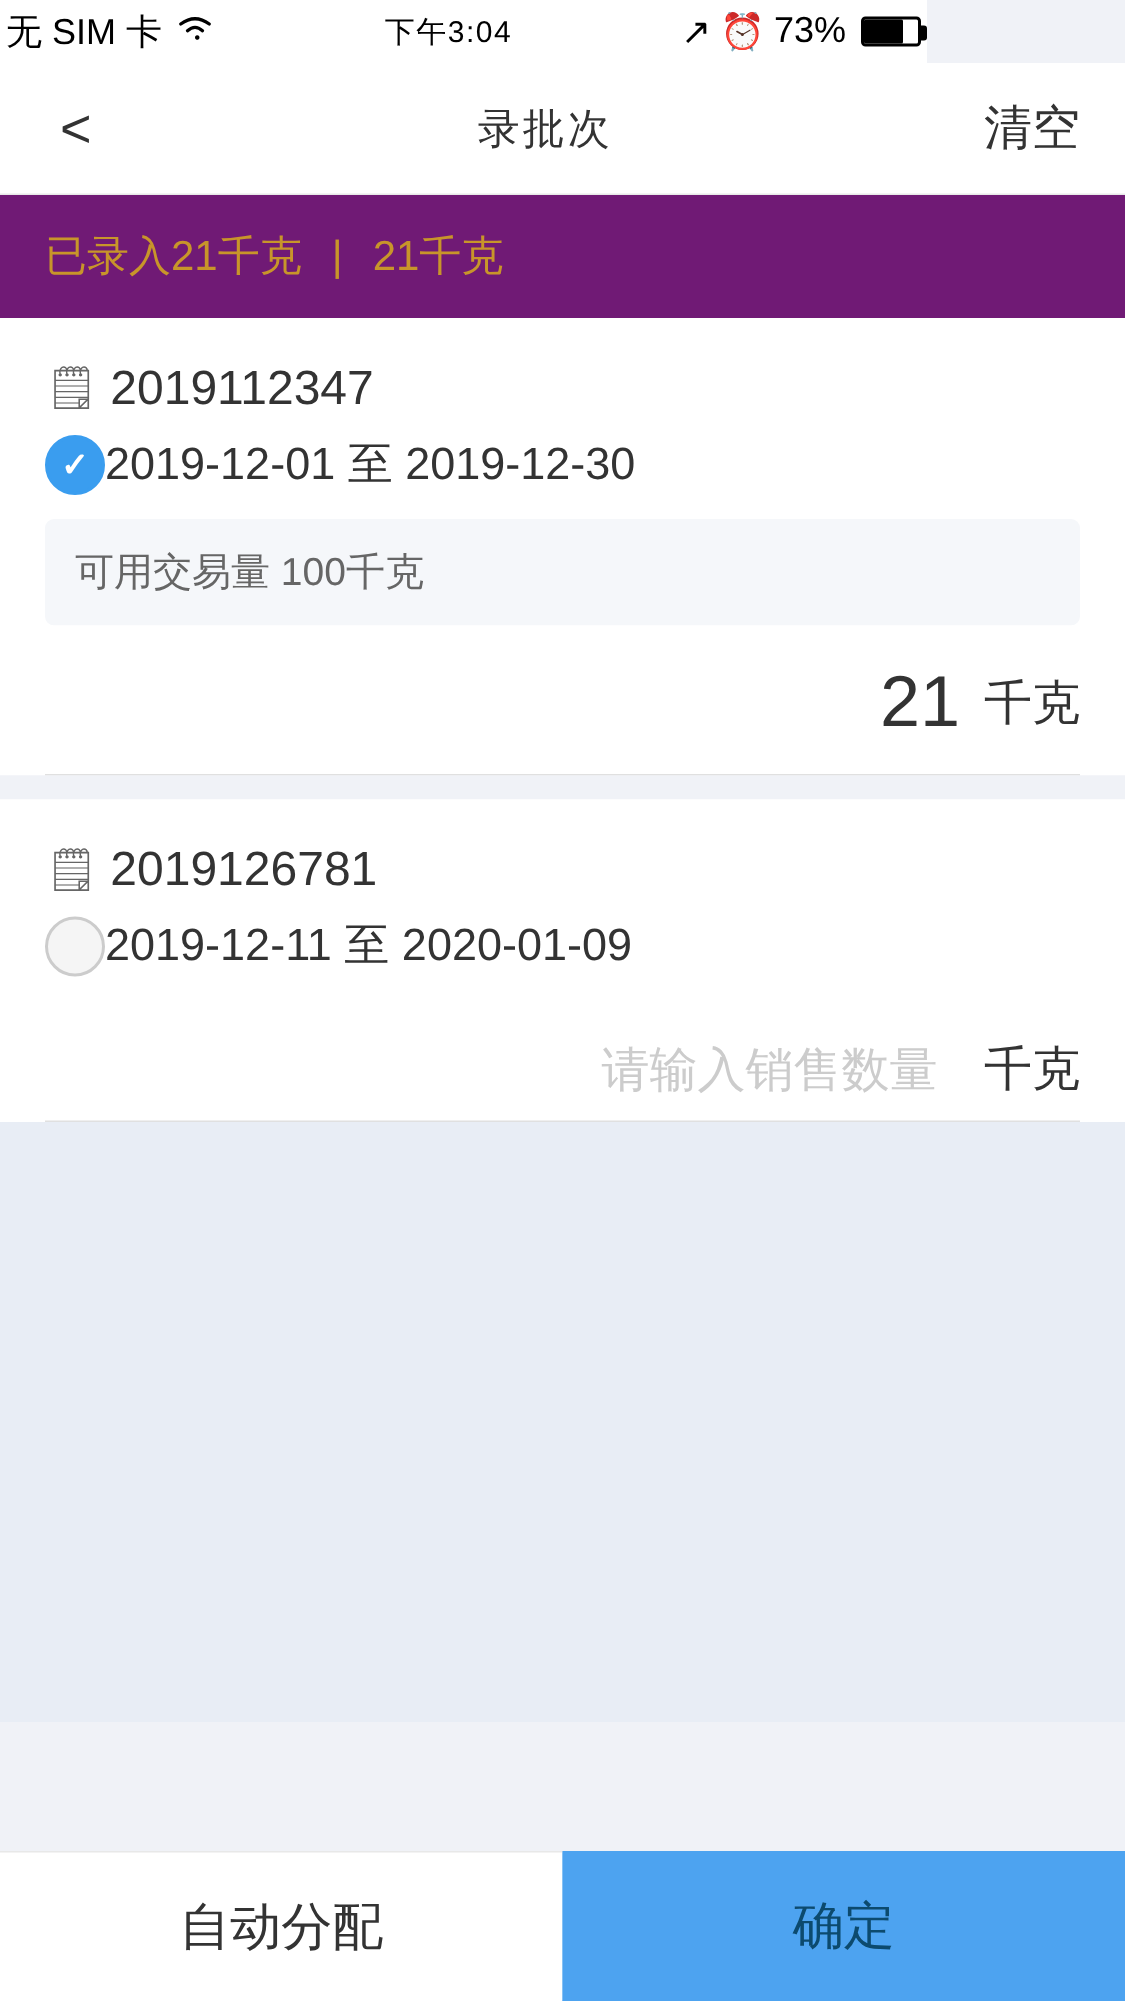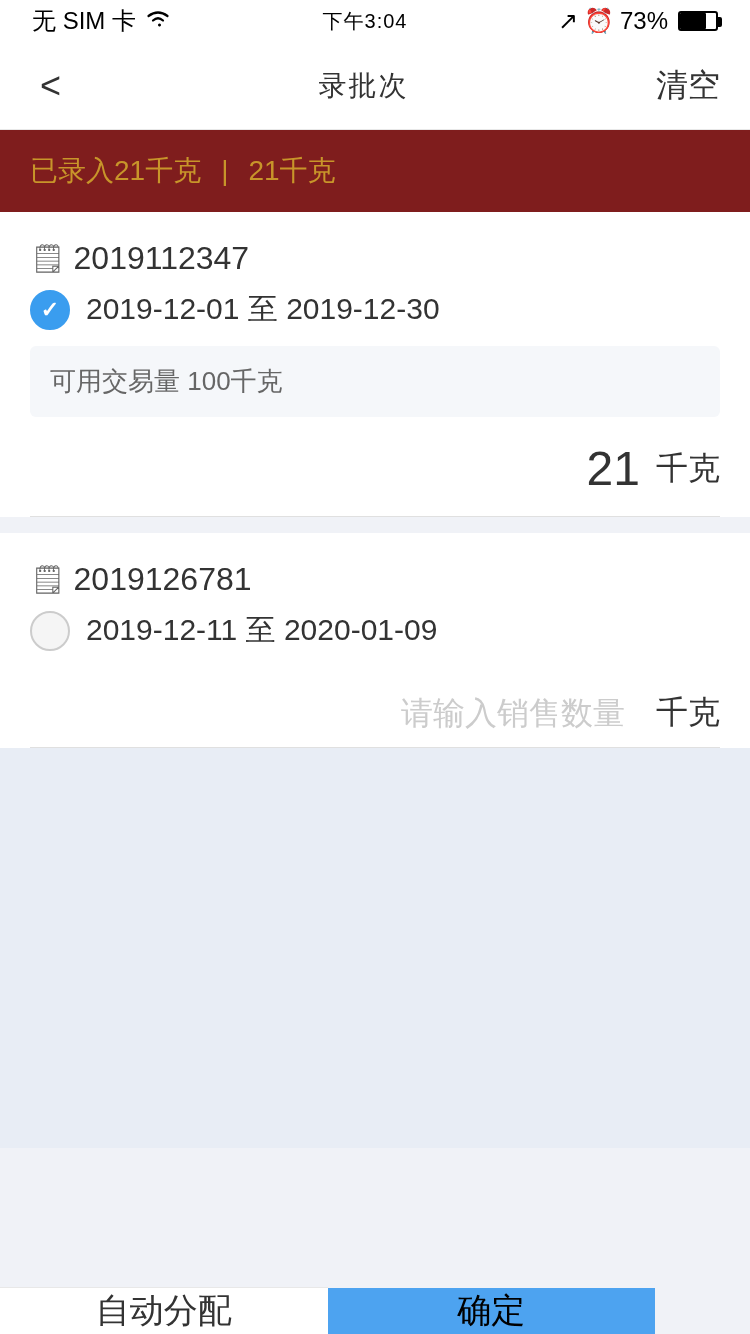--- a/index.html
+++ b/index.html
@@ -8,27 +8,27 @@
       width: 750px;
       min-height: 1334px;
       font-family: -apple-system, "PingFang SC", "Helvetica Neue", Arial, sans-serif;
       background: #f0f2f7;
       position: relative;
       overflow-x: hidden;
     }
 
     
     .status-bar {
-      width: 750px;
+      width: 618px;
       height: 42px;
       background: #fff;
       display: flex;
       align-items: center;
       justify-content: space-between;
-      padding: 0 32px;
+      padding: 0 4px;
       font-size: 26px;
       color: #000;
     }
     .status-left {
       display: flex;
       align-items: center;
       gap: 8px;
       font-size: 24px;
     }
     .status-center {
@@ -93,21 +93,21 @@
     }
     .nav-clear {
       font-size: 32px;
       color: #333;
       cursor: pointer;
     }
 
     
     .summary-bar {
       width: 750px;
-      background: #7f1d1d;
+      background: #701a75;
       padding: 22px 30px;
       display: flex;
       align-items: center;
       gap: 0;
     }
     .summary-recorded {
       font-size: 28px;
       color: #c8952a;
     }
     .summary-divider {
@@ -143,21 +143,20 @@
     }
     .batch-id {
       font-size: 32px;
       color: #333;
       font-weight: 500;
     }
 
     .batch-date-row {
       display: flex;
       align-items: center;
-      gap: 16px;
       margin-bottom: 16px;
     }
     .batch-radio {
       width: 40px;
       height: 40px;
       border-radius: 50%;
       border: 2px solid #ccc;
       background: #f5f5f5;
       flex-shrink: 0;
     }
@@ -255,43 +254,42 @@
       flex: 1;
       background: #e8edf5;
       min-height: 400px;
     }
 
     
     .bottom-bar {
       position: fixed;
       bottom: 0;
       left: 0;
-      width: 655px;
+      width: 750px;
       height: 100px;
       display: flex;
-      align-items: flex-end;
     }
     .btn-auto {
       flex: 1;
       background: #fff;
       border: none;
       font-size: 34px;
       color: #333;
       cursor: pointer;
       display: flex;
       align-items: center;
       justify-content: center;
       border-top: 1px solid #e8e8e8;
     }
     .btn-confirm {
       flex: 1;
       background: #4da3f0;
       border: none;
       font-size: 34px;
-      color: #000000;
+      color: #0c4a6e;
       cursor: pointer;
       display: flex;
       align-items: center;
       justify-content: center;
     }
 
     .content-area {
       padding-bottom: 100px;
     }
   </style>

